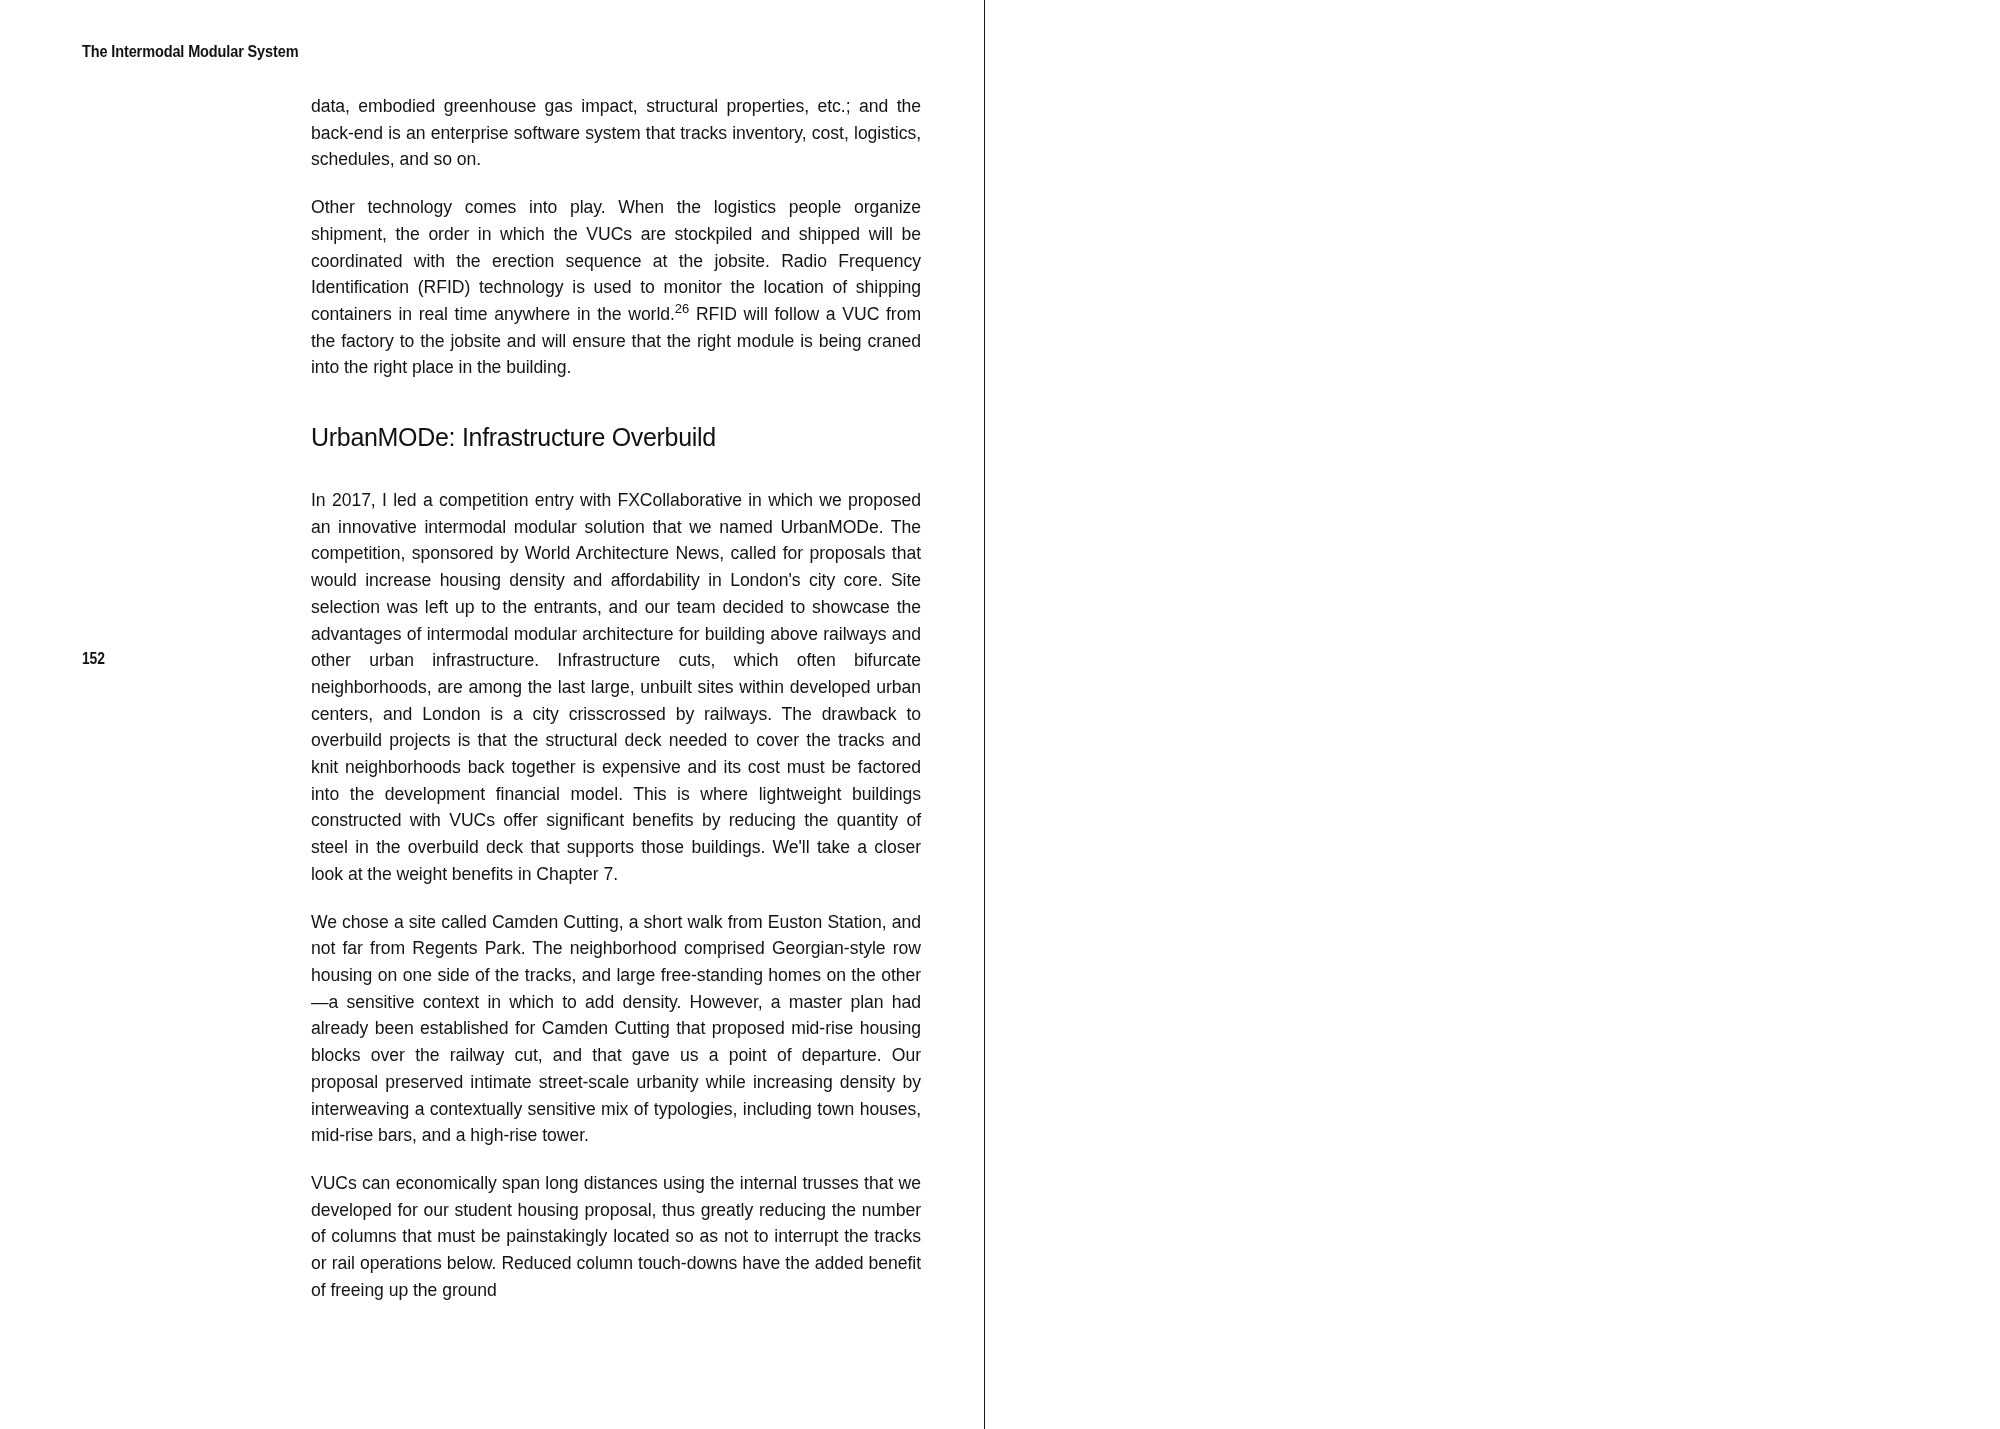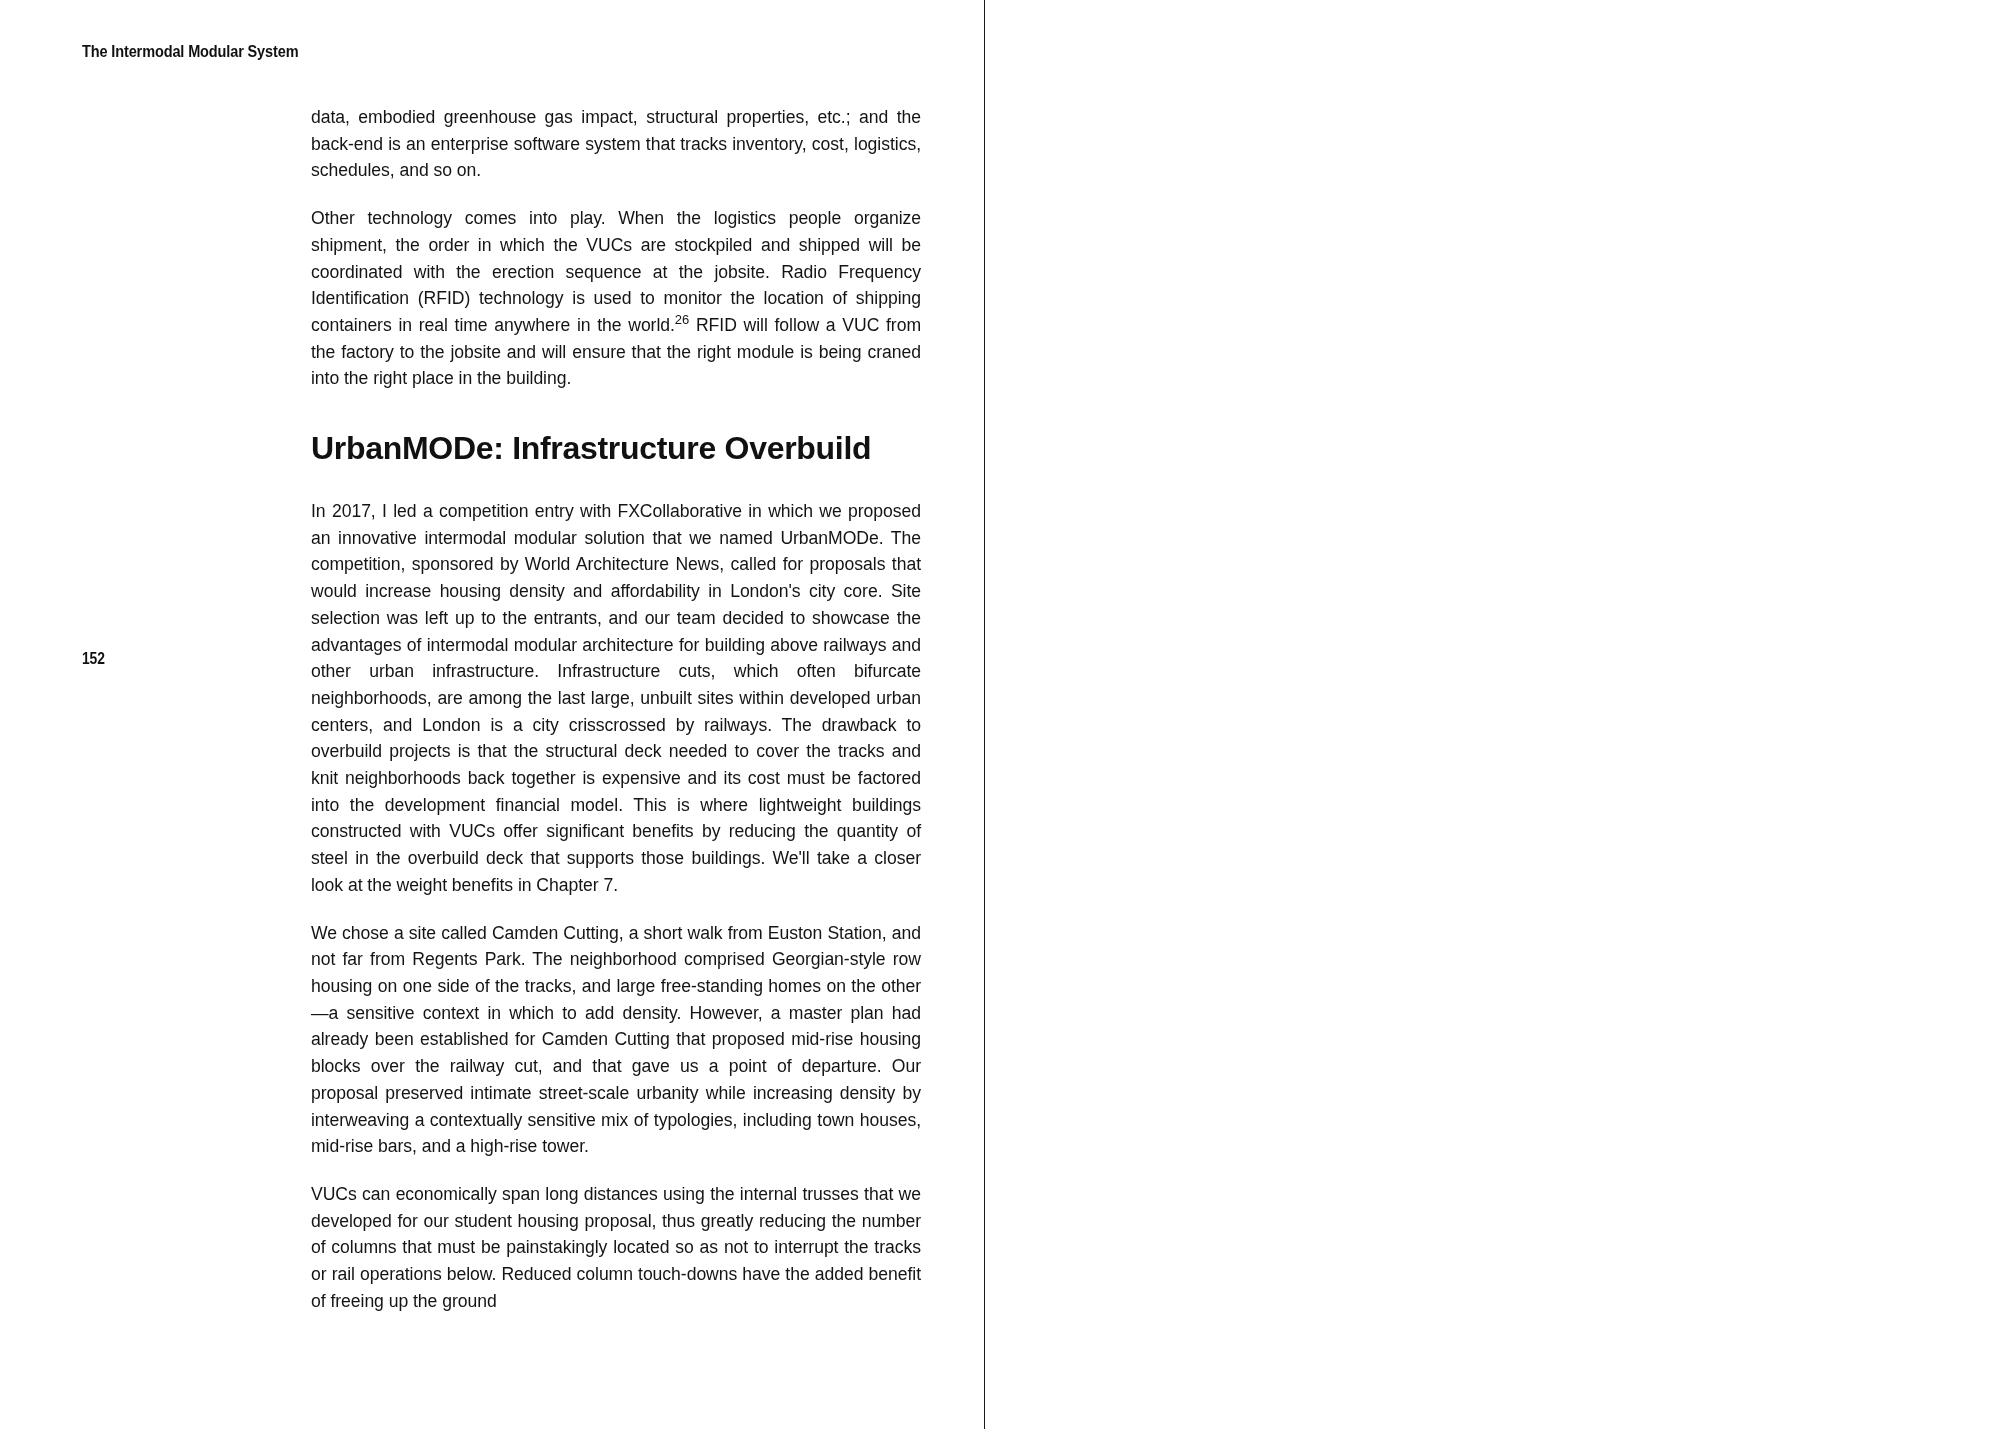--- a/index.html
+++ b/index.html
@@ -64,21 +64,21 @@
     transform: scaleX(0.84);
     transform-origin: left center;
     letter-spacing: -0.1px;
   }
   .page-left .folio { left: 82px; }
 
   
   .text-col {
     position: absolute;
     left: 311px;
-    top: 104px;
+    top: 93px;
     width: 610px;
   }
 
   .para {
     font-size: 17.6px;
     line-height: 26.7px;
     color: #141414;
     text-align: justify;
     margin-bottom: 21px;
     letter-spacing: -0.05px;
@@ -88,22 +88,22 @@
   .para:last-child { margin-bottom: 0; }
 
   .para sup {
     font-size: 13px;
     vertical-align: 0.55em;
     line-height: 0;
   }
 
   
   .section-heading {
-    font-size: 32px;
-    font-weight: 700;
+    font-size: 25px;
+    font-weight: 400;
     color: #111111;
     line-height: 33px;
     margin-top: 40px;
     margin-bottom: 33px;
     letter-spacing: -0.3px;
   }
 </style>
 </head>
 <body>
 

